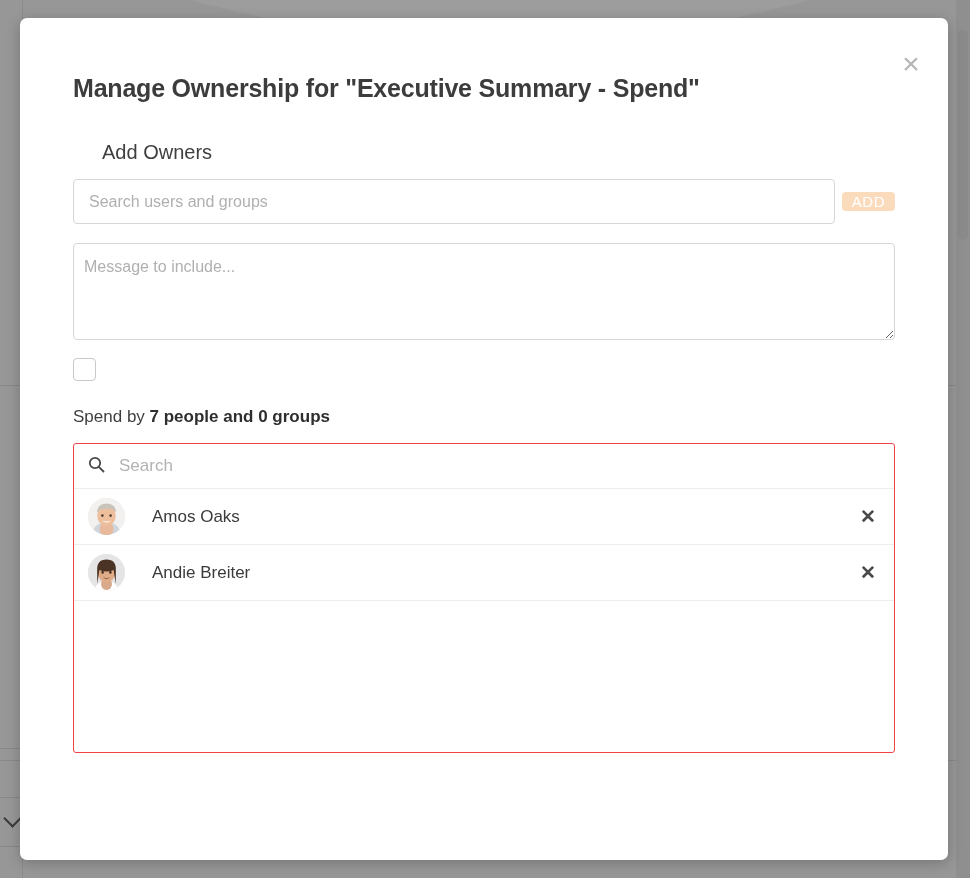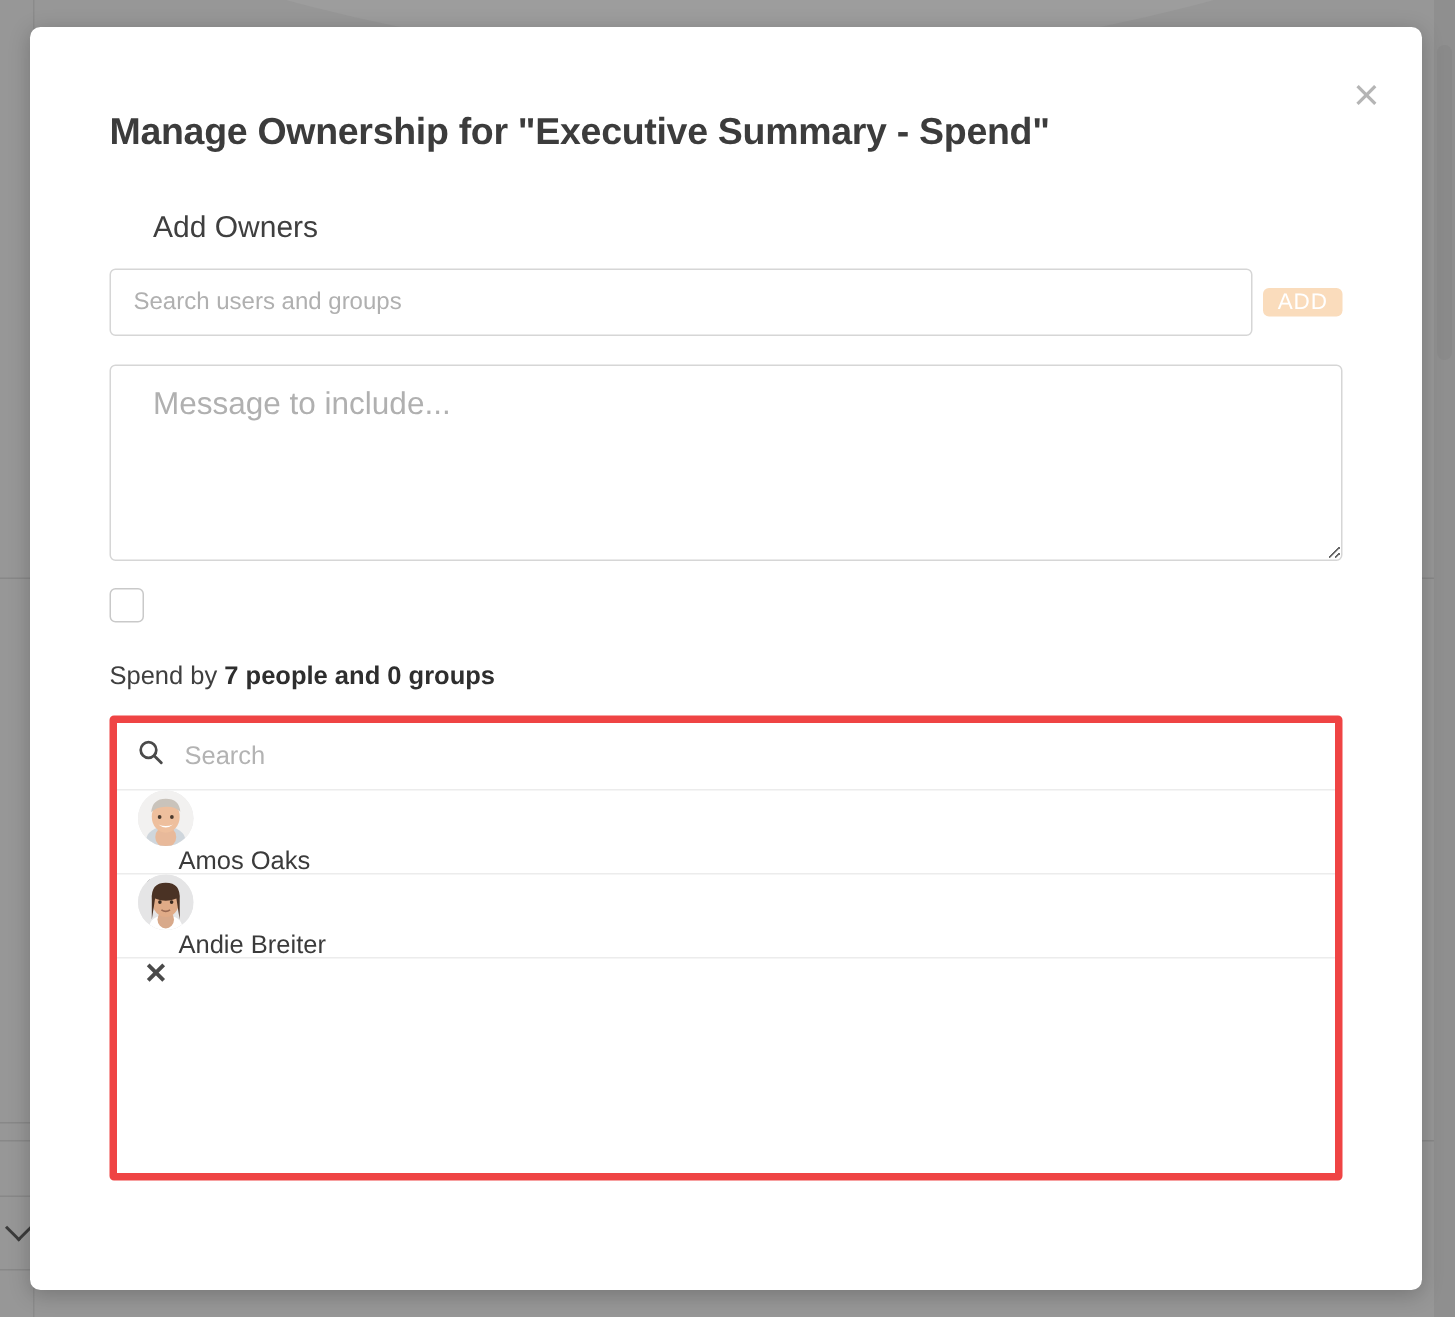--- a/index.html
+++ b/index.html
@@ -162,26 +162,26 @@
     background: #fadcbc;
     color: #ffffff;
     font-size: 15px;
     letter-spacing: 0.6px;
     font-family: "Liberation Sans", sans-serif;
     cursor: default;
   }
 
   .message-area {
     width: 100%;
-    height: 131px;
+    height: 97px;
     box-sizing: border-box;
     border: 1px solid #d6d6d6;
     border-radius: 4px;
-    padding: 14px 28px;
-    font-size: 21px;
+    padding: 14px 10px;
+    font-size: 16px;
     font-family: "Liberation Sans", sans-serif;
     color: #444;
     resize: vertical;
     outline: none;
     display: block;
   }
   .message-area::placeholder { color: #b0b0b0; }
 
   .check-row {
     display: flex;
@@ -206,21 +206,21 @@
   }
 
   .owned-by {
     font-size: 17px;
     color: #3f3f3f;
     margin-bottom: 16px;
   }
   .owned-by b { font-weight: 700; color: #2e2e2e; }
 
   .owners-box {
-    border: 5px solid #ef4444;
+    border: 1px solid #ef4444;
     border-radius: 3px;
     height: 310px;
     box-sizing: border-box;
     overflow: hidden;
     background: #fff;
   }
 
   .owners-search {
     display: flex;
     align-items: center;
@@ -236,25 +236,24 @@
     margin-left: 12px;
     flex: 1;
     color: #444;
     font-family: "Liberation Sans", sans-serif;
     background: transparent;
   }
   .owners-search input::placeholder { color: #b3b3b3; }
 
   .owner-row {
     display: flex;
-    align-items: flex-start;
+    align-items: center;
     height: 55px;
     border-bottom: 1px solid #ececec;
     padding: 0 14px;
-    flex-direction: column;
   }
   .avatar {
     width: 37px;
     height: 37px;
     border-radius: 50%;
     flex: none;
     overflow: hidden;
     background: #e9e9ea;
     position: relative;
   }

